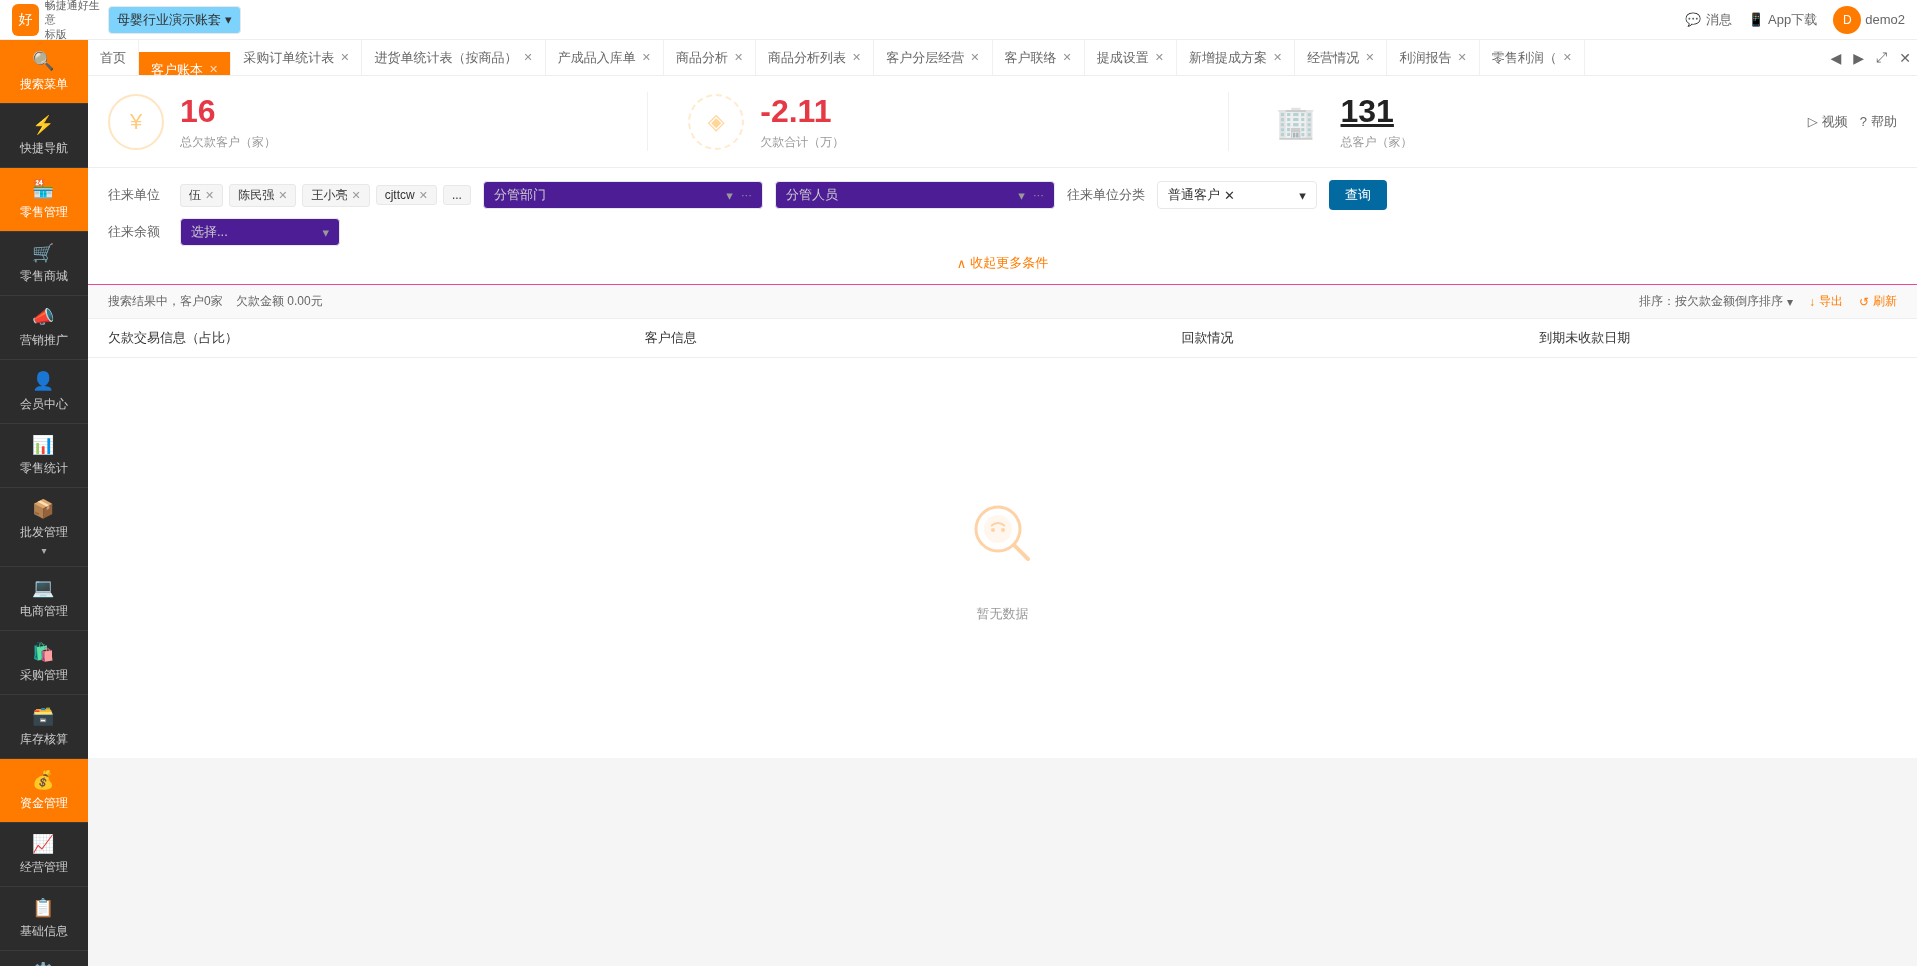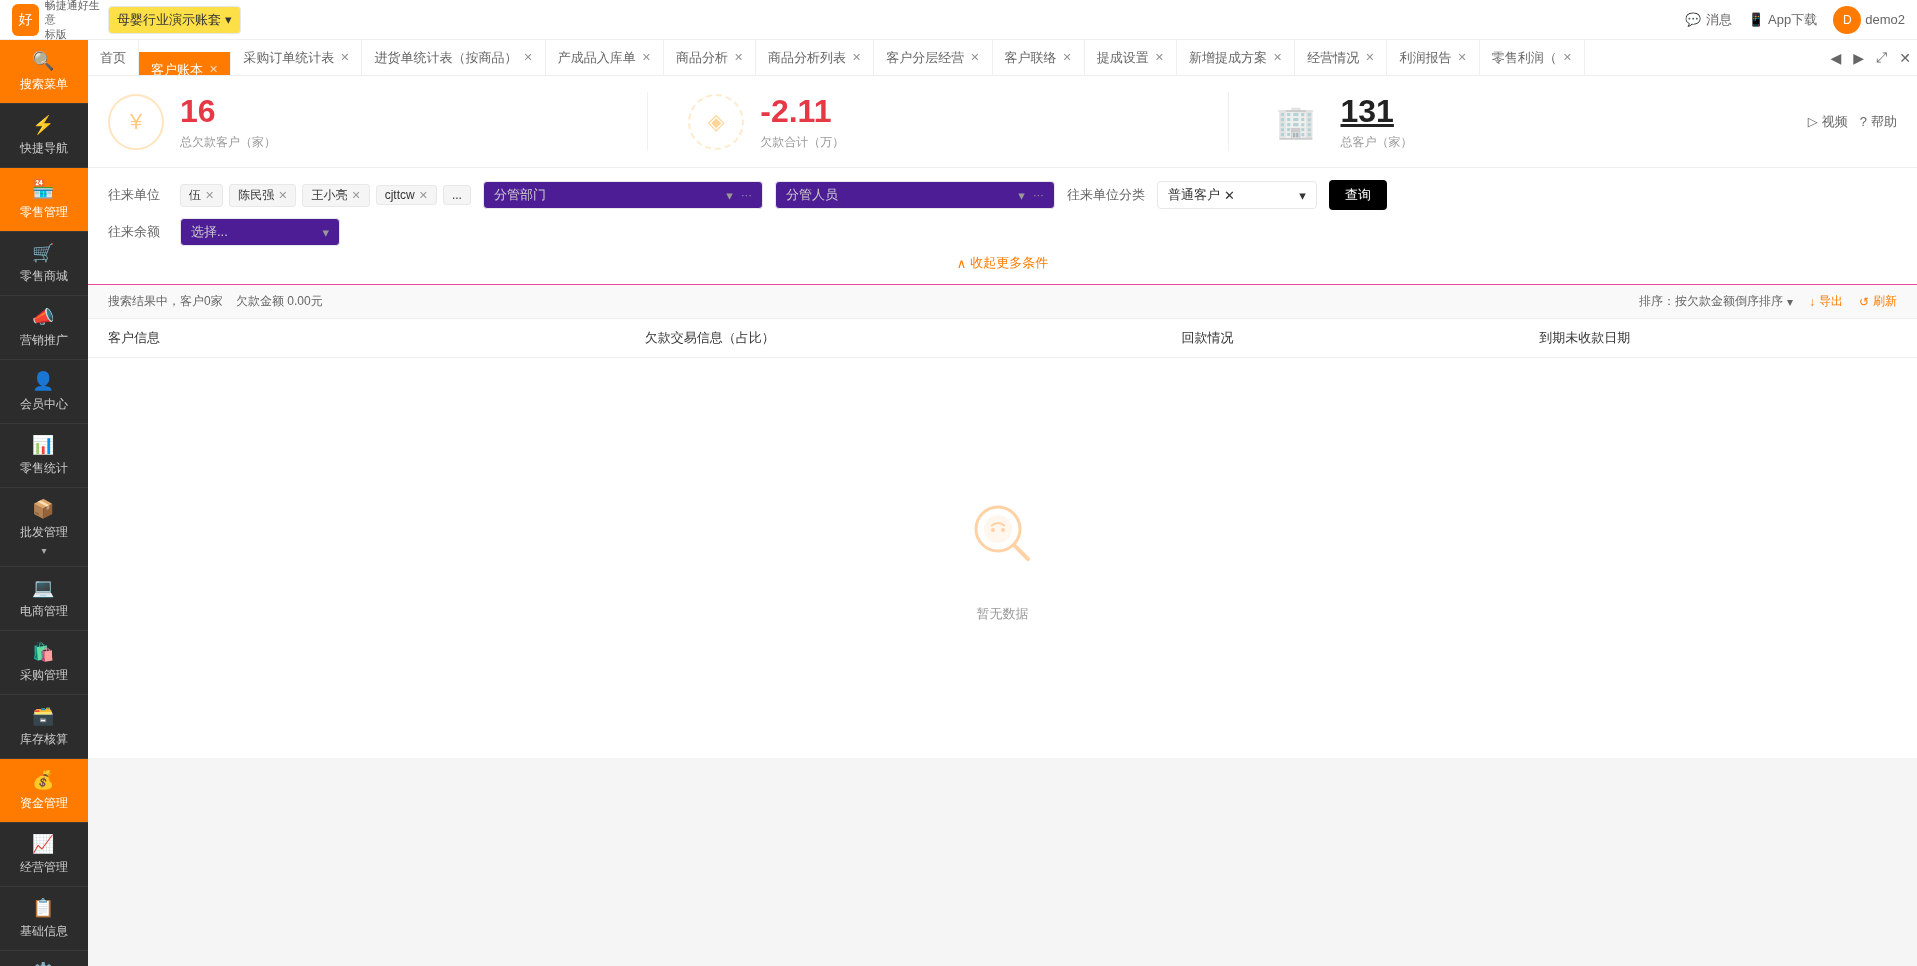--- a/index.html
+++ b/index.html
@@ -14,21 +14,21 @@
     .top-bar-left { display: flex; align-items: center; gap: 8px; }
     .logo-area { display: flex; align-items: center; gap: 6px; width: 88px; }
     .logo-icon {
       width: 32px; height: 32px; background: #ff7b00; border-radius: 6px;
       display: flex; align-items: center; justify-content: center; color: #fff; font-size: 14px;
     }
     .logo-text { font-size: 11px; color: #666; line-height: 1.3; }
     .store-selector {
       display: flex; align-items: center; gap: 4px; cursor: pointer;
       padding: 4px 8px; border: 1px solid #e8e8e8; border-radius: 4px;
-      font-size: 13px; color: #333; background: #fde047;
+      font-size: 13px; color: #333; background: #7dd3fc;
     }
     .top-bar-right { display: flex; align-items: center; gap: 16px; }
     .top-action { display: flex; align-items: center; gap: 4px; cursor: pointer; color: #666; font-size: 13px; }
     .avatar { width: 28px; height: 28px; border-radius: 50%; background: #ff7b00; display: flex; align-items: center; justify-content: center; color: #fff; font-size: 12px; }
 
     
     .nav-tabs {
       display: flex; align-items: center; background: #fff;
       border-bottom: 1px solid #eee; height: 36px; padding: 0 0 0 0;
       position: fixed; top: 40px; left: 88px; right: 0; z-index: 99; overflow: hidden;
@@ -105,21 +105,21 @@
     .filter-tag-select {
       display: flex; align-items: center; gap: 4px;
       border: 1px solid #e8e8e8; border-radius: 4px;
       padding: 4px 10px; background: #fff; min-width: 160px;
     }
     .collapse-btn {
       display: flex; align-items: center; gap: 4px; color: #ff7b00;
       cursor: pointer; font-size: 13px; margin: 0 auto;
     }
     .query-btn {
-      background: #000000; color: #fff; border: none; border-radius: 4px;
+      background: #0369a1; color: #fff; border: none; border-radius: 4px;
       padding: 6px 16px; cursor: pointer; font-size: 13px;
     }
 
     
     .result-bar {
       display: flex; align-items: center; justify-content: space-between;
       padding: 8px 20px; background: #f9f9f9; border-bottom: 1px solid #eee;
       font-size: 12px; color: #666;
     }
     .result-bar-right { display: flex; align-items: center; gap: 16px; }
@@ -427,22 +427,22 @@
       </div>
       <div class="action-btn">
         <span>↺</span>
         <span>刷新</span>
       </div>
     </div>
   </div>
 
   <div class="data-table">
     <div class="table-header">
+      <div>欠款交易信息（占比）</div>
       <div>客户信息</div>
-      <div>欠款交易信息（占比）</div>
       <div>回款情况</div>
       <div>到期未收款日期</div>
     </div>
     <div class="table-body">
       <div class="empty-state">
         <div class="empty-icon">
           <svg width="80" height="80" viewBox="0 0 80 80" fill="none" xmlns="http://www.w3.org/2000/svg">
             <circle cx="35" cy="35" r="22" stroke="#ffbf80" stroke-width="3" fill="none"></circle>
             <circle cx="35" cy="35" r="14" fill="#fff0e0" opacity="0.8"></circle>
             <line x1="51" y1="51" x2="65" y2="65" stroke="#ffbf80" stroke-width="4" stroke-linecap="round"></line>

